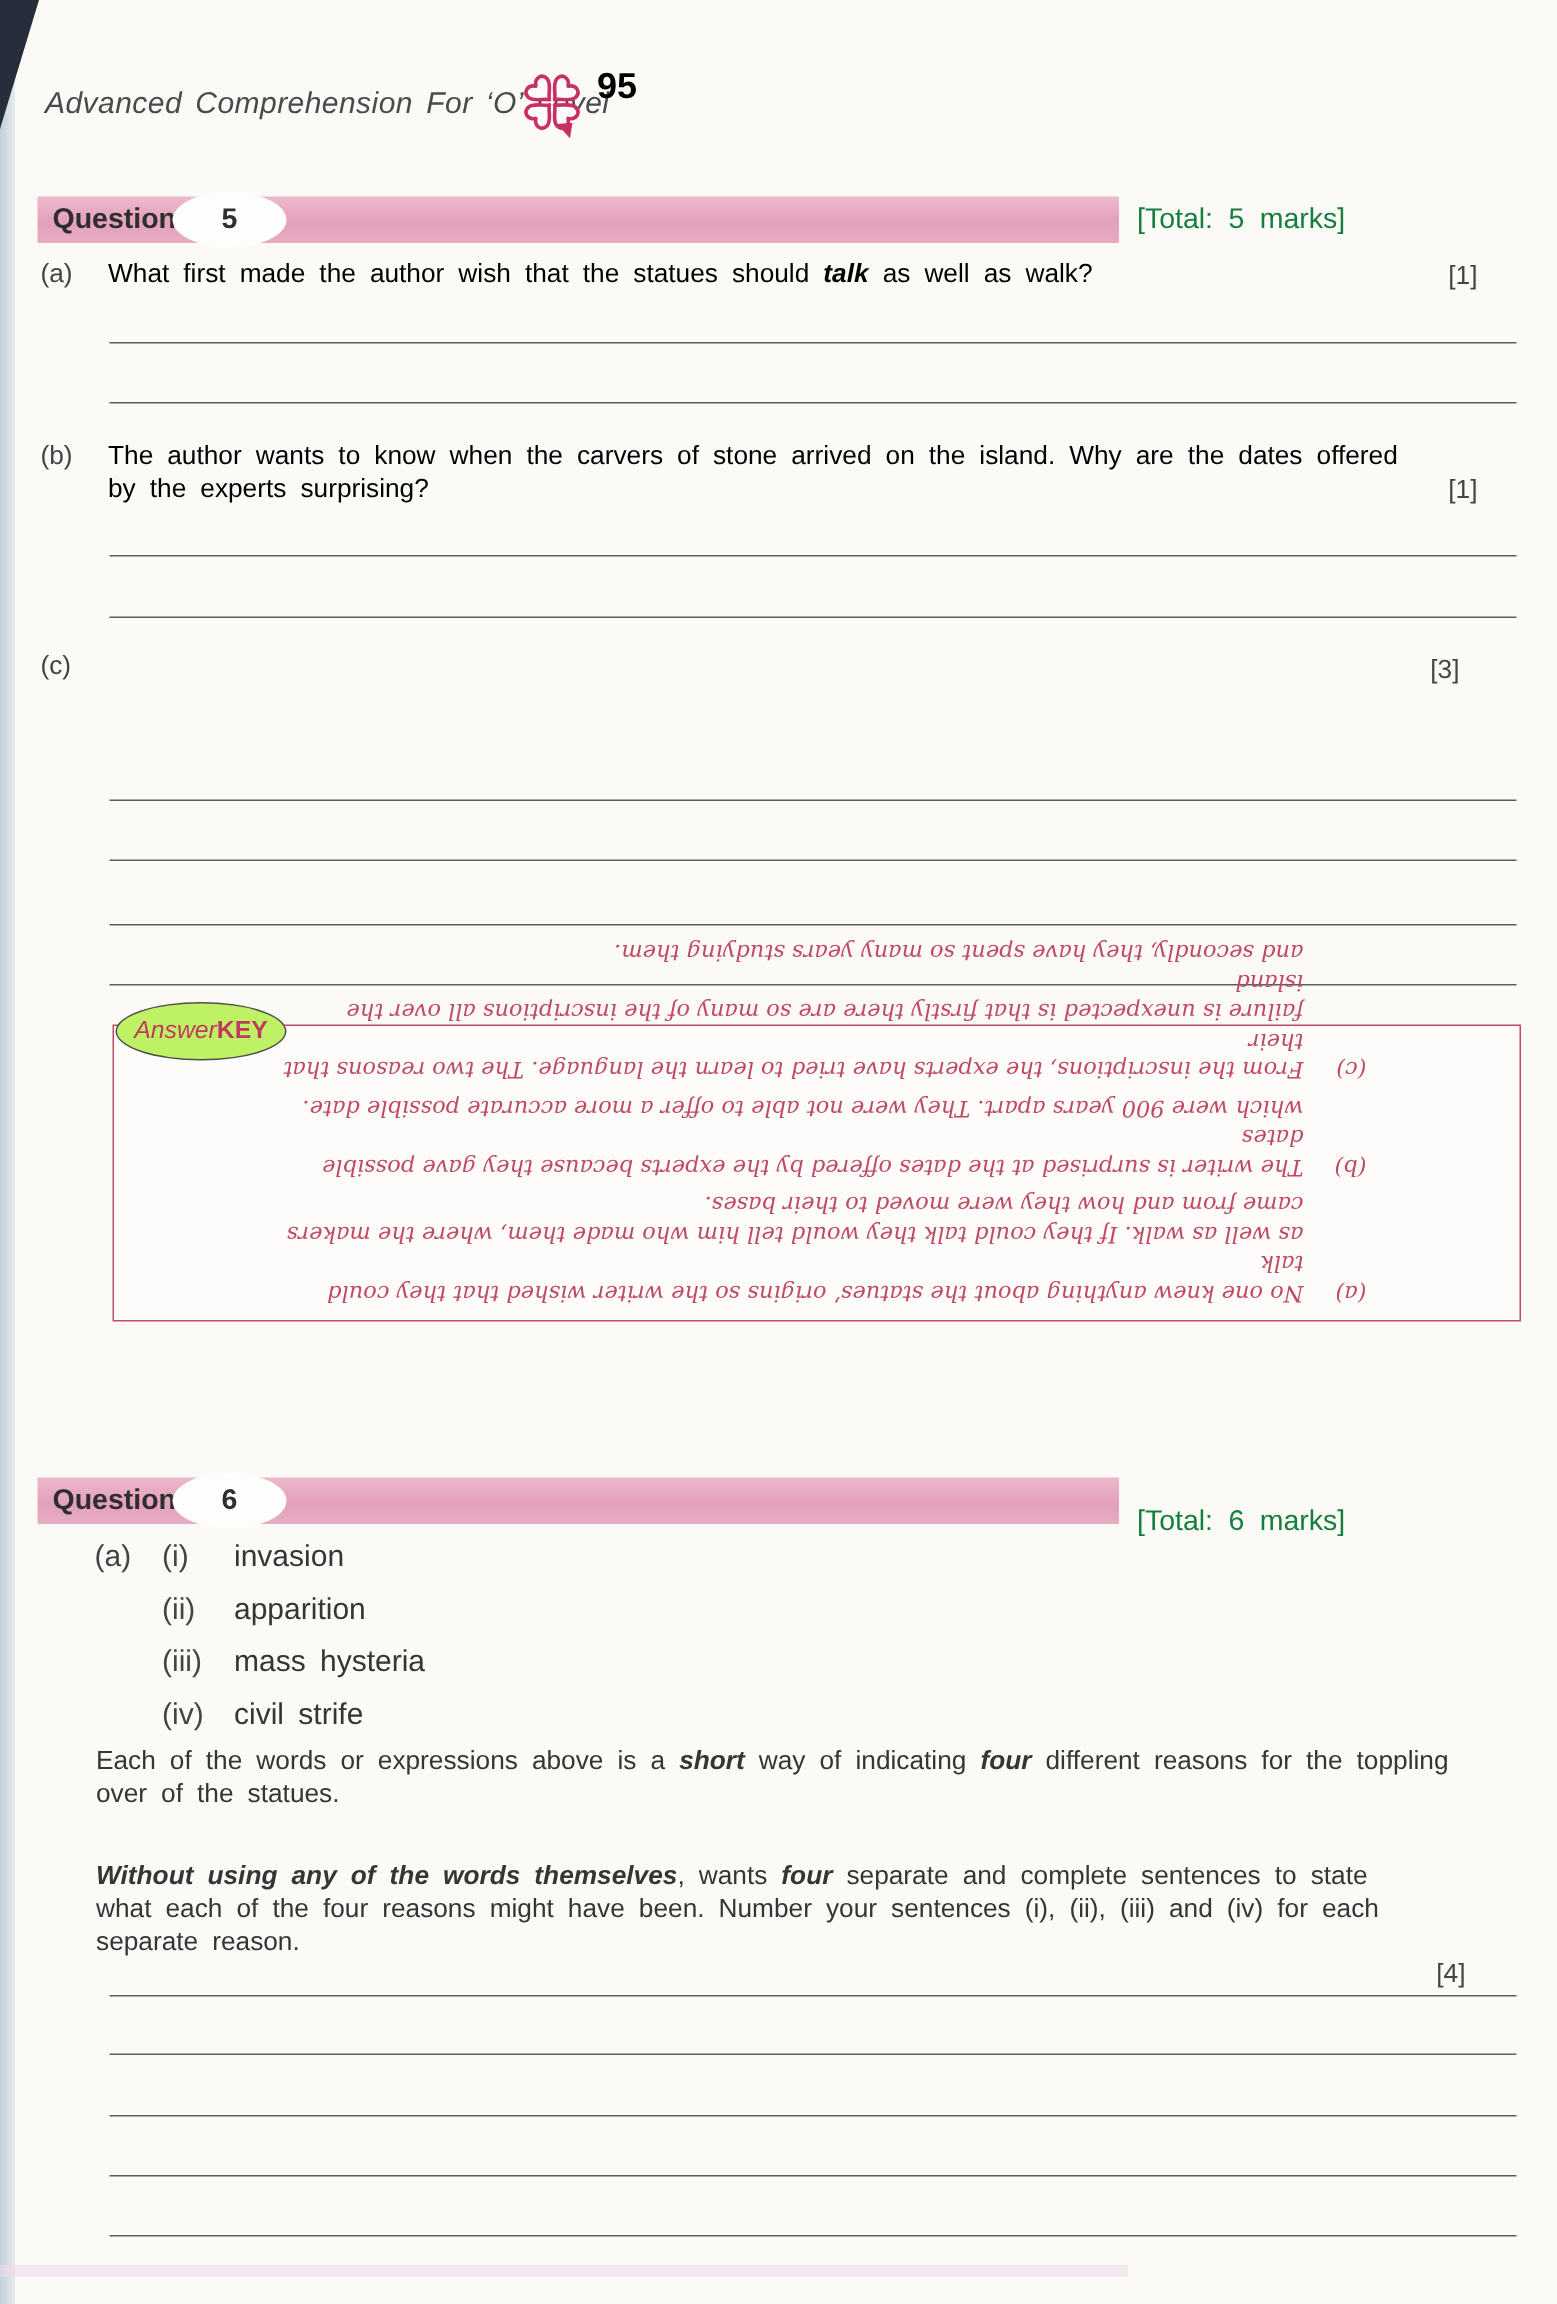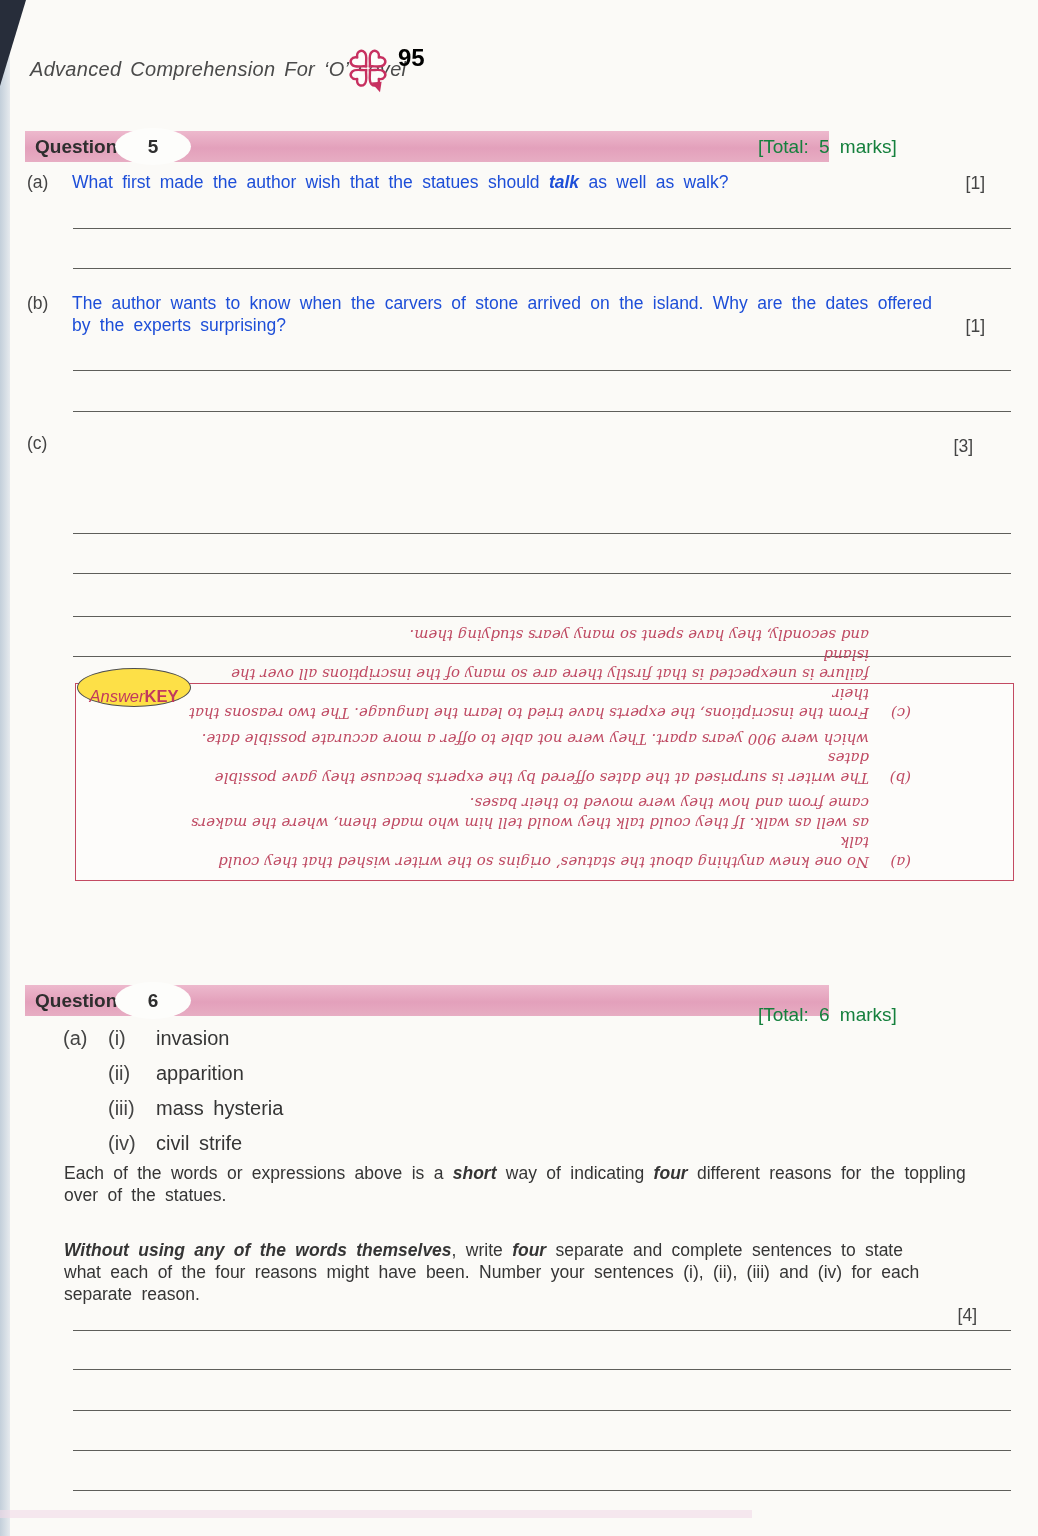--- a/index.html
+++ b/index.html
@@ -23,52 +23,52 @@
   
   .book-title{position:absolute;left:30px;top:58px;font-style:italic;
     font-size:20px;color:#4a4a4a;letter-spacing:.3px;word-spacing:3px;}
   .clover{position:absolute;left:344px;top:44px;}
   .page-number{position:absolute;left:398px;top:44px;font-size:24px;
     font-weight:bold;color:#000000;}
   
   .sec-heading{position:absolute;left:27px;font-size:20px;font-weight:bold;
     font-style:italic;color:var(--crimson);word-spacing:7px;letter-spacing:.4px;}
   
-  .banner{position:absolute;width:804px;height:31px;
+  .banner{position:absolute;width:721px;height:31px;
     background:linear-gradient(180deg,var(--banner-pink-light),var(--banner-pink) 55%,#e7adc3);}
   .banner-label{position:absolute;left:10px;top:0;line-height:31px;
     font-size:19px;font-weight:bold;color:#2e2e2e;}
   .banner-oval{position:absolute;left:90px;top:-3px;width:76px;height:37px;
     background:#fdfdfb;border-radius:50%;display:flex;align-items:center;
     justify-content:center;font-size:19px;font-weight:bold;color:#2e2e2e;}
   .total-marks{position:absolute;font-size:19px;color:#15803d;word-spacing:5px;}
   
   .q-row{position:absolute;left:27px;width:958px;}
   .q-label{position:absolute;left:0;top:0;font-size:17.5px;line-height:22px;color:#444;}
   .q-text{margin-left:45px;font-size:17.5px;line-height:22px;word-spacing:4.5px;
-    white-space:pre-line;color:#1d4ed8;}
+    white-space:pre-line;color:#000000;}
   .bi{font-weight:bold;font-style:italic;}
   .q-mark{position:absolute;right:0;bottom:1px;font-size:17.5px;color:#444;}
   .q-mark.own-line{position:static;display:block;text-align:right;
     margin-right:12px;margin-top:4px;font-size:17.5px;}
   .line{position:absolute;left:73px;right:27px;height:0;
     border-top:1.4px solid var(--line-color);}
   
   .ak-box{position:absolute;left:75px;top:683px;width:937px;height:196px;
     border:1.4px solid #c34a62;background:#fdfcfa;}
   .ak-content{position:absolute;inset:0;transform:rotate(180deg);
     padding:9px 112px 14px 102px;color:var(--ak-text);
     font-family:"DejaVu Serif",serif;font-style:italic;font-size:15px;
     line-height:19.5px;}
   .ak-item{display:flex;margin-bottom:6px;}
   .ak-label{width:42px;flex:none;}
   .ak-text{flex:1;white-space:pre-line;}
   .ak-badge{position:absolute;left:1px;top:-16px;width:112px;height:37px;
-    background:#fde047;border:1.6px solid #4f4f4f;border-radius:50%;
-    display:flex;align-items:flex-end;justify-content:center;color:#c13a5e;}
+    background:#bef264;border:1.6px solid #4f4f4f;border-radius:50%;
+    display:flex;align-items:center;justify-content:center;color:#c13a5e;}
   .ak-badge-answer{font-style:italic;font-size:16.5px;}
   .ak-badge-key{font-weight:bold;font-size:16.5px;}
   
   .list-row{position:absolute;left:37px;font-size:20px;color:#353535;margin-left:26px;}
   .list-outer{display:inline-block;width:45px;color:#444;}
   .list-num{display:inline-block;width:48px;color:#444;}
   .list-text{word-spacing:4px;}
   .para{position:absolute;left:64px;width:913px;font-size:17.5px;
     line-height:22px;word-spacing:4.5px;white-space:pre-line;color:#353535;}
   .para .q-mark{right:0;}
@@ -177,21 +177,21 @@
     <span class="list-outer"></span><span class="list-num">(iii)</span><span class="list-text">mass hysteria</span>
   </div>
   <div class="list-row" style="top:1132px">
     <span class="list-outer"></span><span class="list-num">(iv)</span><span class="list-text">civil strife</span>
   </div>
 
   <div class="para" style="top:1162px"><span>Each of the words or expressions above is a </span><span class="bi">short</span><span> way of indicating </span><span class="bi">four</span><span> different reasons for the toppling
 over of the statues.</span></div>
 
   <div class="para" style="top:1217px">
-    <span><span class="bi">Without using any of the words themselves</span><span>, write </span><span class="bi">four</span><span> separate and complete sentences to state
+    <span><span class="bi">Without using any of the words themselves</span><span>, wants </span><span class="bi">four</span><span> separate and complete sentences to state
 what each of the four reasons might have been. Number your sentences (i), (ii), (iii) and (iv) for each
 separate reason.</span></span>
     <span class="q-mark">[4]</span>
   </div>
 
   <div class="line" style="top:1330px"></div>
   <div class="line" style="top:1369px"></div>
   <div class="line" style="top:1410px"></div>
   <div class="line" style="top:1450px"></div>
   <div class="line" style="top:1490px"></div>

